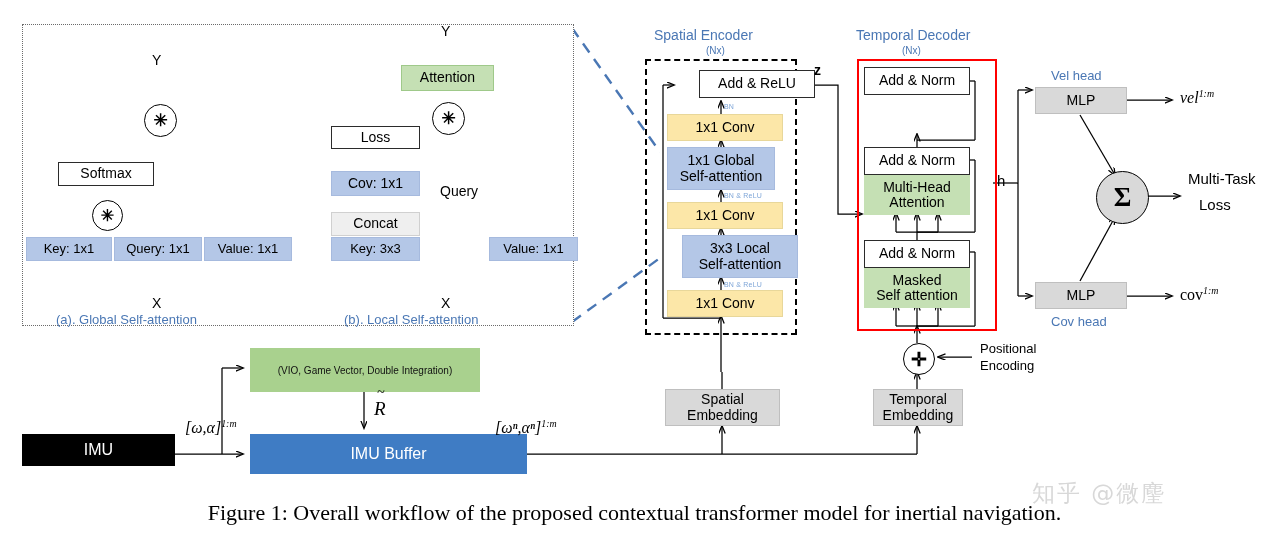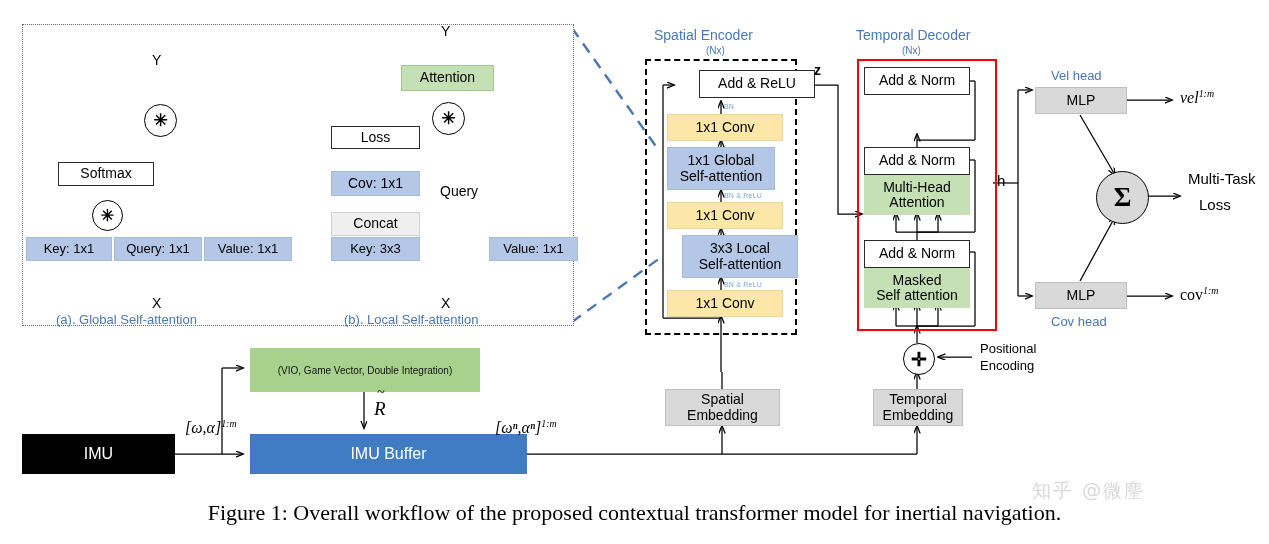--- a/index.html
+++ b/index.html
@@ -46,21 +46,21 @@
   svg.wires .dash{stroke:#4a77b4;stroke-width:2.4;stroke-dasharray:11 8;stroke-linecap:butt;}
 
   
   .opcirc{position:absolute;border:1.6px solid #000;border-radius:50%;
           background:#fff;display:flex;align-items:center;justify-content:center;
           font-weight:bold;line-height:1;}
 
   
   #caption{position:absolute;left:0;top:500px;width:1269px;text-align:center;
            font-family:"Liberation Serif", serif;font-size:22px;color:#000;}
-  #watermark{position:absolute;left:1032px;top:478px;font-size:19px;
+  #watermark{position:absolute;left:1032px;top:478px;font-size:23px;
              color:#d8d8d8;font-family:"DejaVu Sans", sans-serif;
              letter-spacing:2px;white-space:nowrap;}
 
   .sup{font-size:.62em;vertical-align:super;font-style:italic;}
   .ital{font-style:italic;font-family:"Liberation Serif",serif;}
   .serif{font-family:"Liberation Serif",serif;}
 </style>
 </head>
 <body>
 
@@ -377,21 +377,21 @@
   <div class="box f-greenbig" style="left:250px;top:348px;width:230px;height:44px;flex-direction:column;
               justify-content:center;border:none;">
     <span class="t10" style="margin-top:2px;">(VIO, Game Vector, Double Integration)</span>
   </div>
 
   <div class="lbl serif" style="left:374px;top:398px;font-size:19px;font-style:italic;">
     <span style="position:absolute;left:3px;top:-13px;font-size:14px;">~</span>
     <span>R</span>
   </div>
 
-  <div class="box f-black t16" style="left:22px;top:434px;width:153px;height:40px;">
+  <div class="box f-black t16" style="left:22px;top:434px;width:153px;height:32px;">
     <span>IMU</span>
   </div>
 
   <div class="box f-bluebox t16" style="left:250px;top:434px;width:277px;height:40px;">
     <span>IMU Buffer</span>
   </div>
 
   <div class="lbl serif" style="left:185px;top:418px;font-size:16px;font-style:italic;">
     <span>[ω,α]</span><span class="sup">1:m</span>
   </div>

